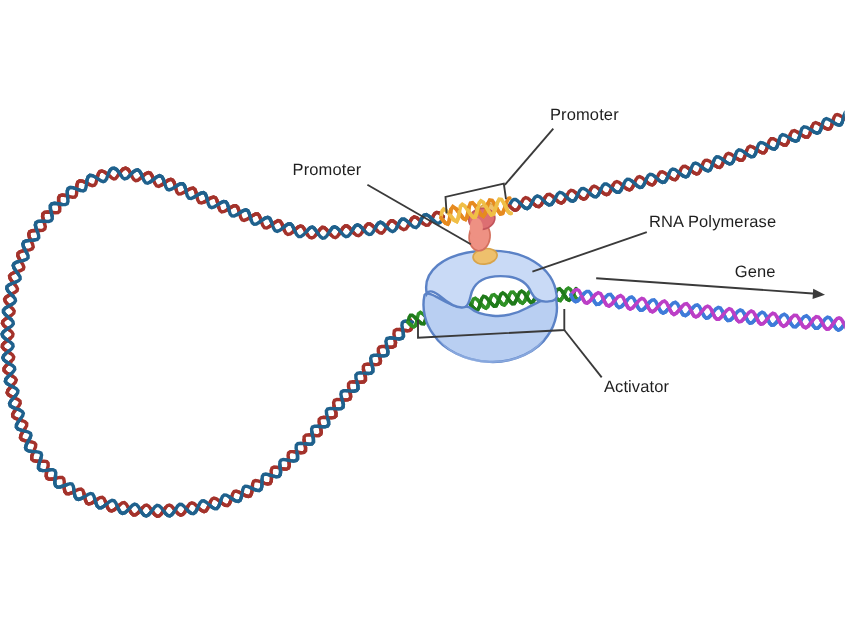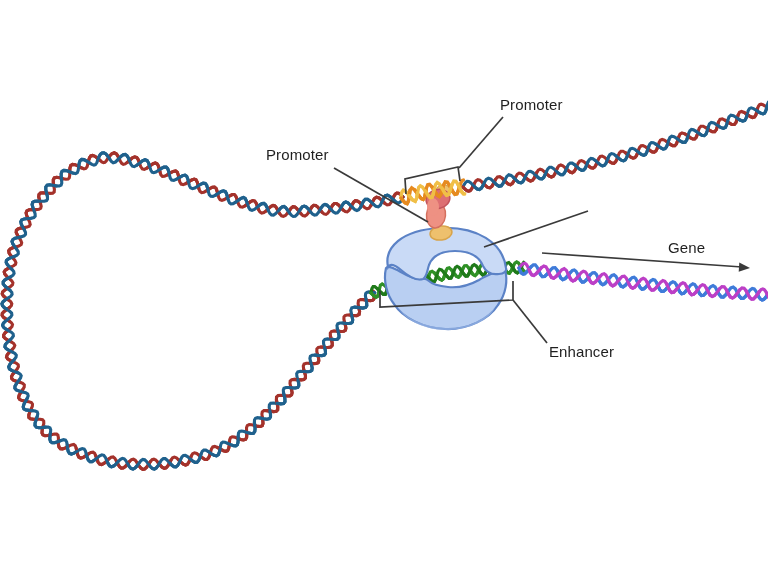--- a/index.html
+++ b/index.html
@@ -78,15 +78,16 @@
         <path d="M588,211L484,247" fill="none" stroke="#3a3a3a" stroke-width="1.7"></path>
         <path d="M380,291L380,307L513,300L513,281" fill="none" stroke="#3a3a3a" stroke-width="1.7"></path>
         <path d="M513,300L547,343" fill="none" stroke="#3a3a3a" stroke-width="1.7"></path>
         <path d="M542,253L742,267" fill="none" stroke="#3a3a3a" stroke-width="1.7"></path>
         <polygon points="750,268 738.7,271.8 739.3,262.6" fill="#3a3a3a"></polygon>
       </g>
   </svg>
 
   <div class="diagram-label lbl-enhancer">Promoter</div>
   <div class="diagram-label lbl-activator">Promoter</div>
+  <div class="diagram-label lbl-rnapol">RNA Polymerase</div>
   <div class="diagram-label lbl-gene">Gene</div>
-  <div class="diagram-label lbl-promoter">Enhancer</div>
+  <div class="diagram-label lbl-promoter">Activator</div>
 </div>
 
 </body></html>

